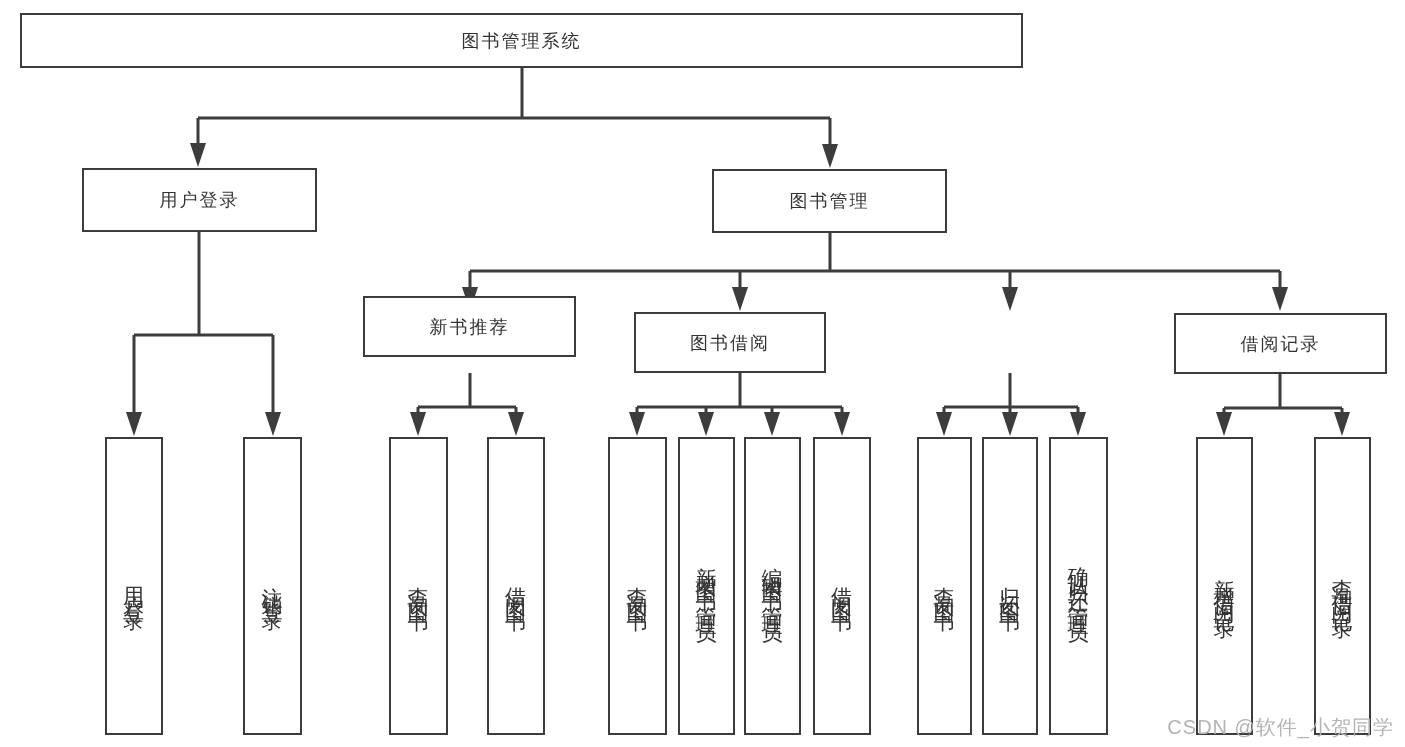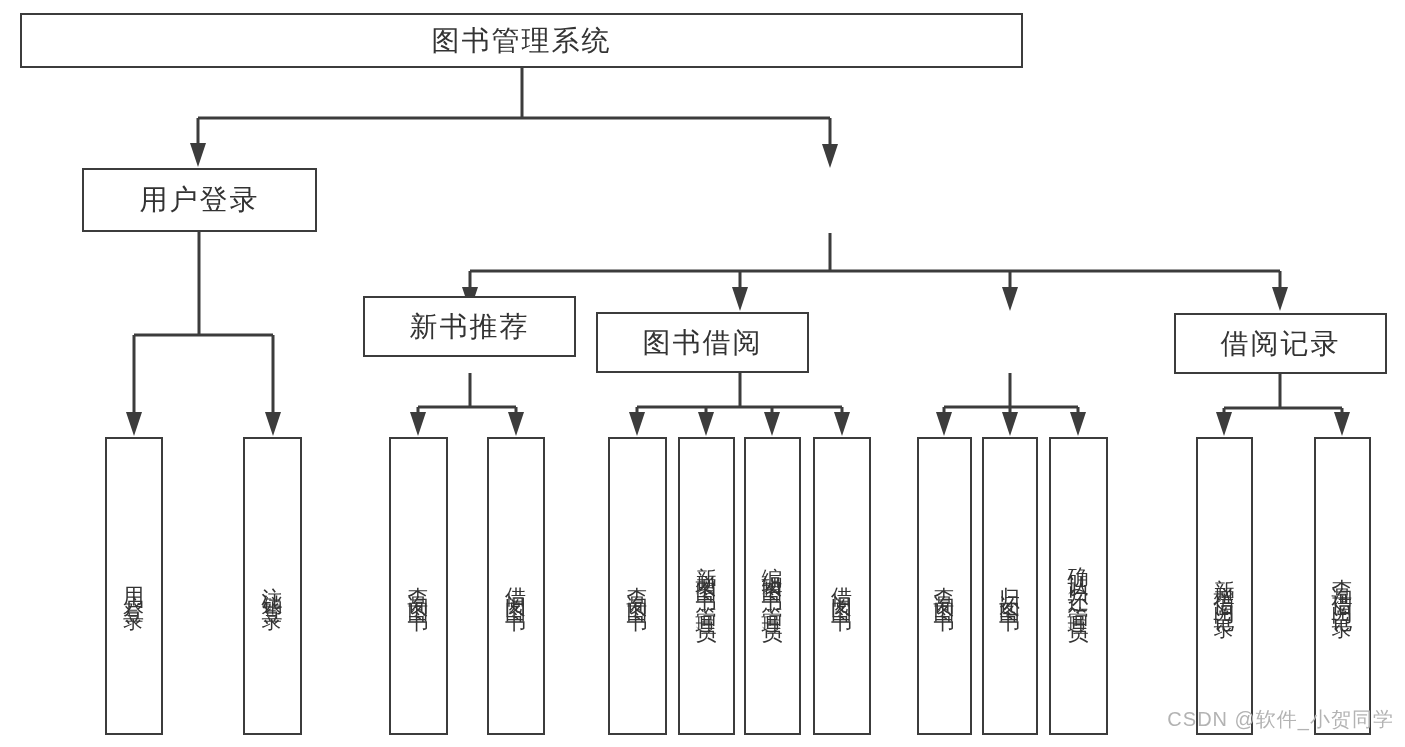--- a/index.html
+++ b/index.html
@@ -13,31 +13,31 @@
   .edges { position:absolute; left:0; top:0; width:1405px; height:747px; }
   .node {
     position:absolute;
     box-sizing:border-box;
     background:#ffffff;
     border:2.5px solid #3c3c3c;
     display:flex; align-items:center; justify-content:center;
     color:#333333;
     text-align:center;
   }
-  .h-node { font-size:28px; letter-spacing:2px; white-space:nowrap; }
+  .h-node { font-size:18px; letter-spacing:2px; white-space:nowrap; }
   .v-node {
     writing-mode:vertical-rl;
     text-orientation:mixed;
     font-size:21px;
     letter-spacing:8px;
     line-height:1;
   }
   .watermark {
     position:absolute;
-    right:11px; bottom:14px;
+    right:11px; bottom:6px;
     font-size:20px;
     color:#b3b3b3;
     letter-spacing:1px;
     white-space:nowrap;
     z-index:5;
     margin-top:12px;
   }
 </style>
 </head>
 <body>
@@ -92,23 +92,24 @@
         <path fill="none" d="M1280 374 V408 M1224 408 H1342 M1224 408 V414 M1342 408 V414"></path>
         <polygon points="1216,412 1232,412 1224,436" stroke="none"></polygon>
         <polygon points="1334,412 1350,412 1342,436" stroke="none"></polygon>
       </g>
     </g>
   </svg>
 
   <div class="node h-node" style="left:20px;top:13px;width:1003px;height:55px">图书管理系统</div>
 
   <div class="node h-node" style="left:82px;top:168px;width:235px;height:64px">用户登录</div>
+  <div class="node h-node" style="left:712px;top:169px;width:235px;height:64px">图书管理</div>
 
   <div class="node h-node" style="left:363px;top:296px;width:213px;height:61px">新书推荐</div>
-  <div class="node h-node" style="left:596px;top:312px;width:213px;height:61px">图书借阅</div>
+  <div class="node h-node" style="left:634px;top:312px;width:192px;height:61px">图书借阅</div>
   <div class="node h-node" style="left:1174px;top:313px;width:213px;height:61px">借阅记录</div>
 
   <div class="node v-node" style="left:105px;top:437px;width:58px;height:298px">用户登录</div>
   <div class="node v-node" style="left:243px;top:437px;width:59px;height:298px">注销登录</div>
 
   <div class="node v-node" style="left:389px;top:437px;width:59px;height:298px">查询图书</div>
   <div class="node v-node" style="left:487px;top:437px;width:58px;height:298px">借阅图书</div>
 
   <div class="node v-node" style="left:608px;top:437px;width:59px;height:298px">查询图书</div>
   <div class="node v-node" style="left:678px;top:437px;width:57px;height:298px">新增图书（管理员）</div>

